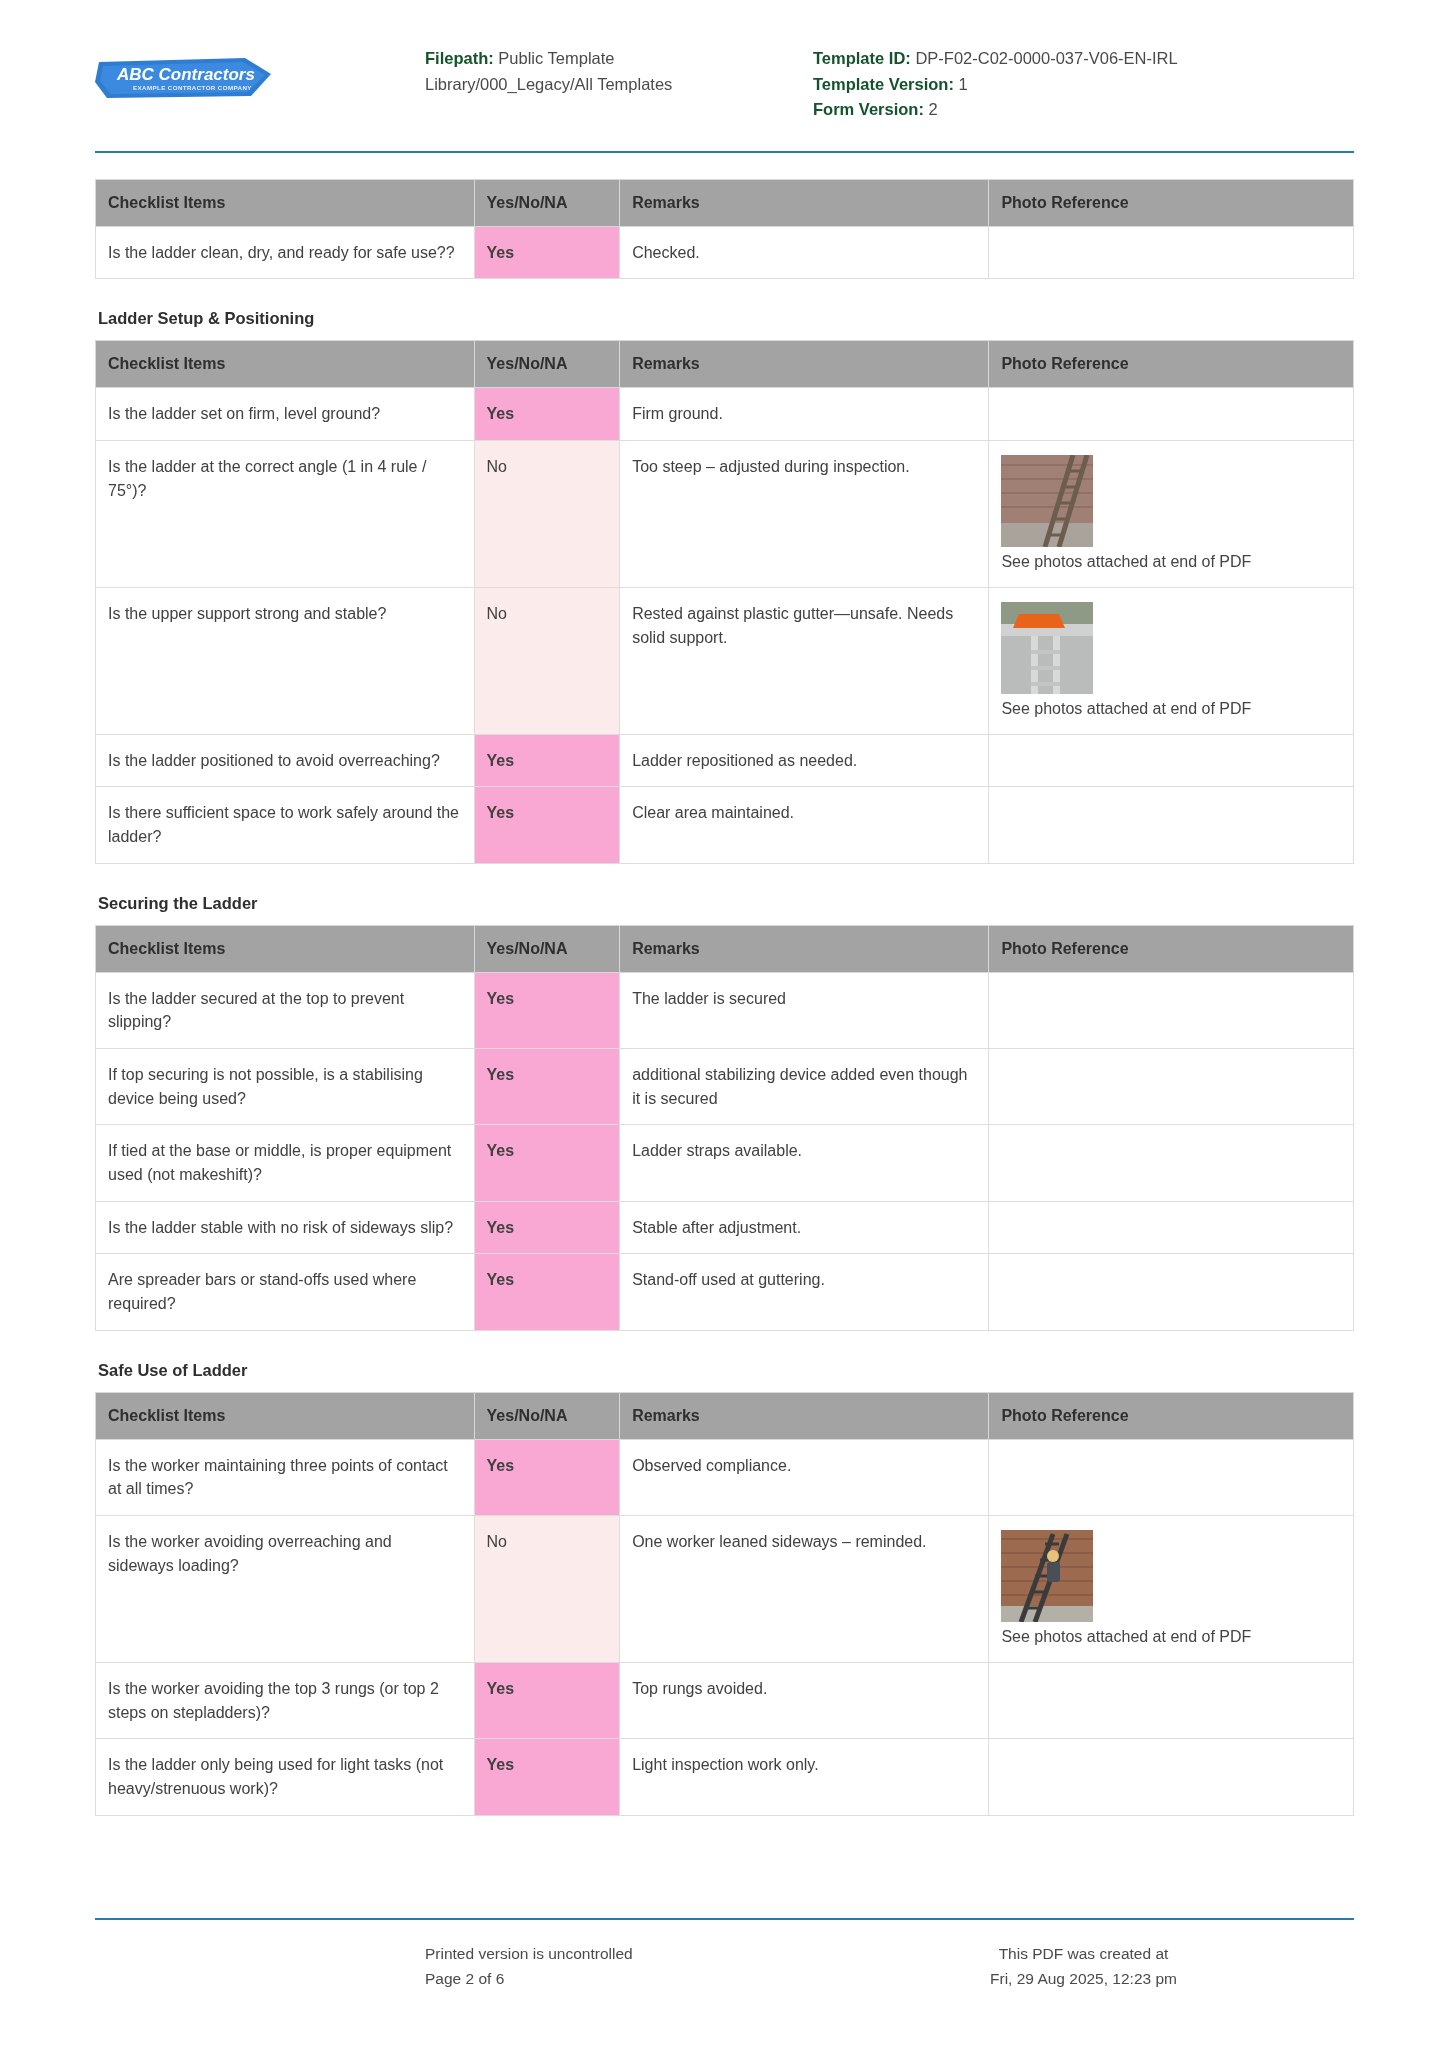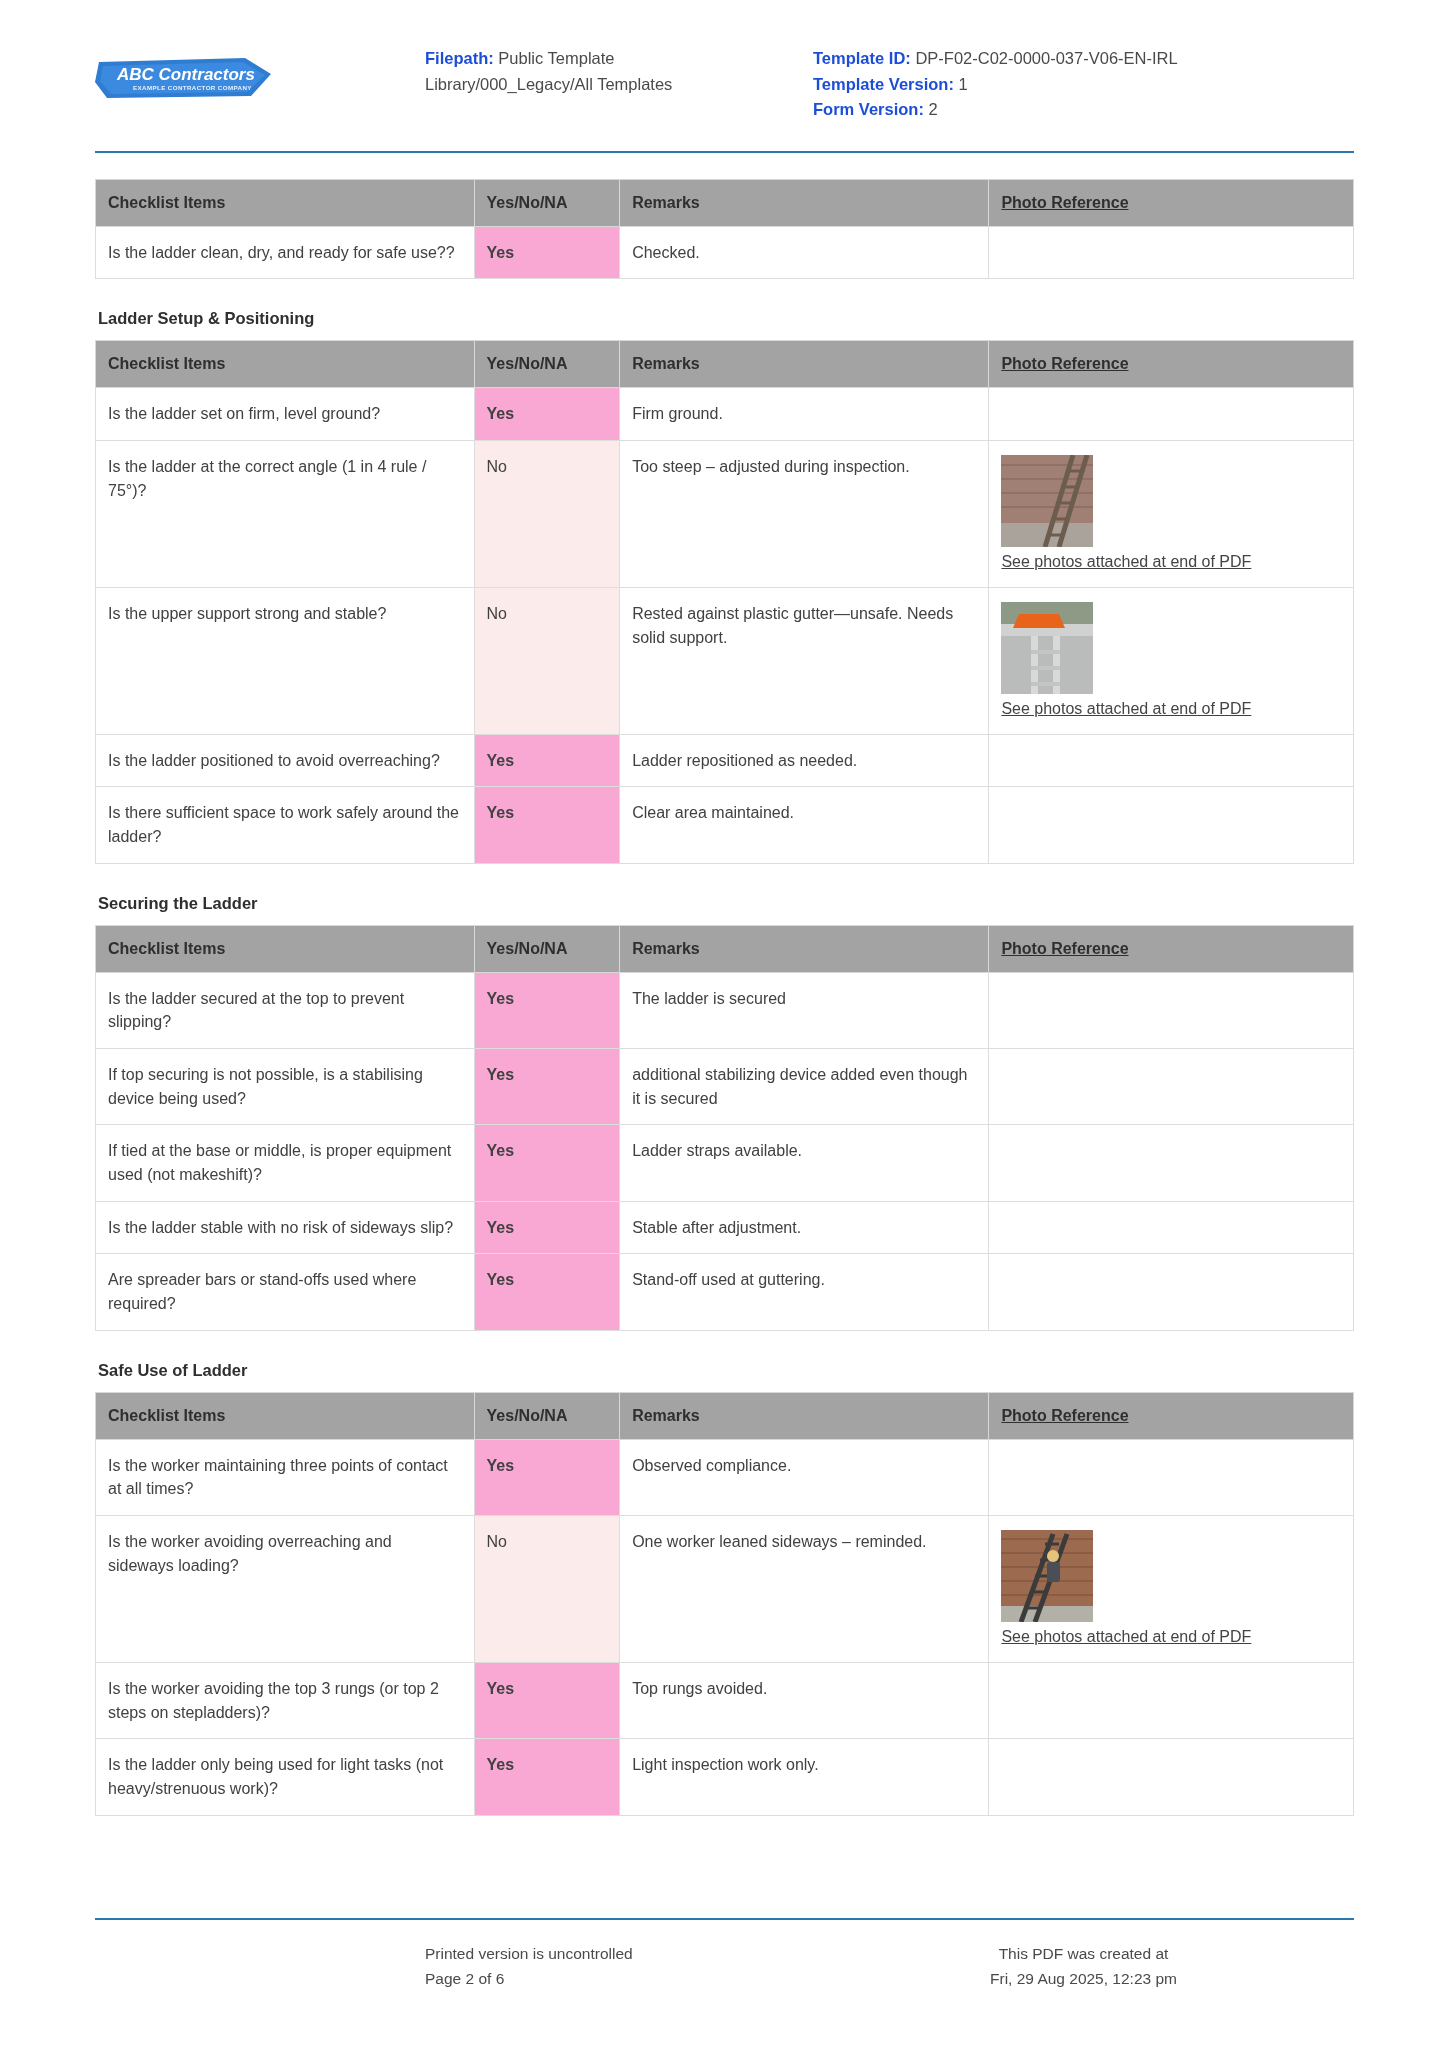--- a/index.html
+++ b/index.html
@@ -51,21 +51,21 @@
   .hdr-col-right {
     flex: 1 1 auto;
     padding-top: 16px;
     padding-left: 58px;
     font-size: 16.5px;
     line-height: 1.55;
     color: #4a4a4a;
   }
   .hdr-label {
     font-weight: bold;
-    color: #1d4ed8;
+    color: #14532d;
   }
 
   .rule-top {
     border-top: 2.5px solid #2a7ab0;
     margin-top: 18px;
   }
 
   
   .content {
     padding-top: 26px;
@@ -97,21 +97,21 @@
     border: 1px solid #dddddd;
     font-size: 16px;
     color: #414141;
     padding: 14px 12px;
     vertical-align: top;
     line-height: 1.48;
   }
   .col-item   { width: 300px; }
   .col-ans    { width: 100px; }
   .col-rem    { width: 292px; }
-  .col-photo  { width: 288px; text-decoration: underline; }
+  .col-photo  { width: 288px; }
 
   td.ans-yes { background: #f9a8d4; font-weight: bold; }
   td.ans-no  { background: #fbebea; margin-left: 41px; }
 
   .photo-cell { padding: 12px 12px 10px 12px; }
   .thumb {
     width: 92px;
     height: 92px;
     display: block;
     border: 0;

